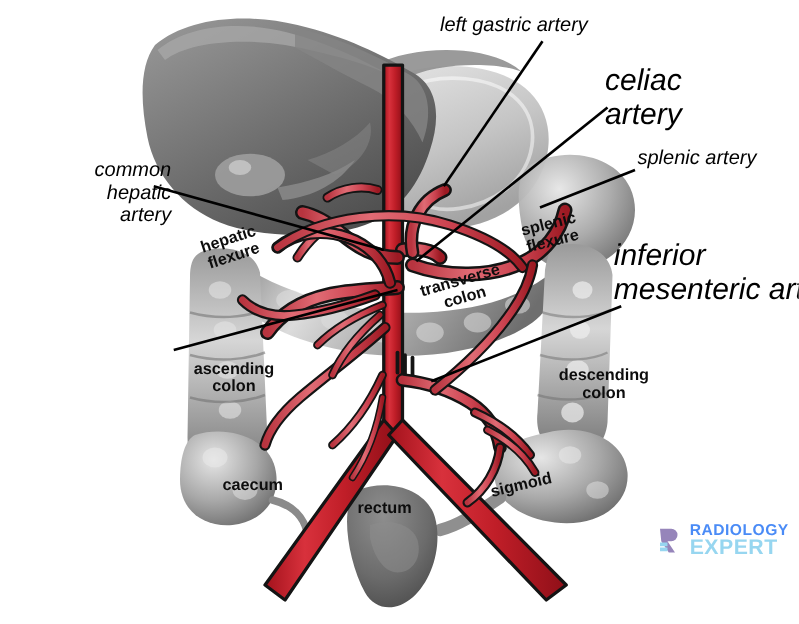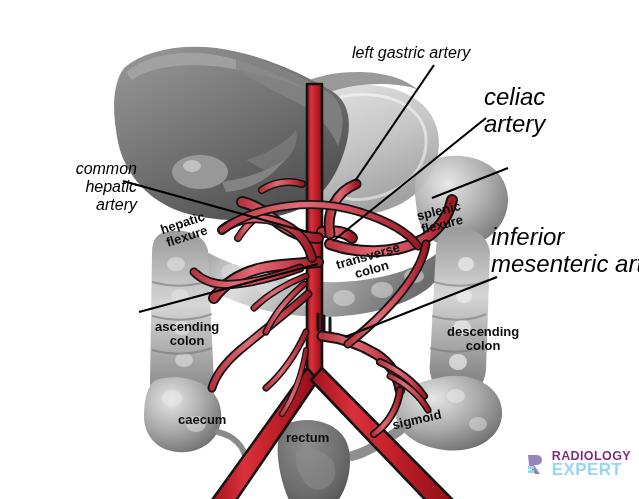--- a/index.html
+++ b/index.html
@@ -1,36 +1,36 @@
 <!DOCTYPE html>
 <html><head>
 <meta charset="utf-8">
 <style>
   html,body{margin:0;padding:0;background:#ffffff;}
   body{width:639px;height:499px;overflow:hidden;
        font-family:"Liberation Sans", sans-serif;}
-  #stage{position:relative;width:639px;height:454px;background:#fff;margin-top:32px;}
+  #stage{position:relative;width:639px;height:454px;background:#fff;}
   #art{position:absolute;inset:0;}
 
   .lead-label{position:absolute;font-style:italic;color:#000;
               line-height:1.12;white-space:pre;}
   .lead-label.big{font-size:24px;}
   .lead-label.mid{font-size:16px;}
   .lead-label.c{text-align:center;}
   .lead-label.r{text-align:right;}
 
   .organ-label{position:absolute;font-weight:bold;color:#0d0d0d;
                font-size:13px;line-height:1.06;white-space:pre;
                text-align:center;}
 
   #logo{position:absolute;right:8px;bottom:8px;
         display:flex;align-items:center;gap:5px;opacity:.92;}
   #logo .mark{width:20px;height:22px;}
   #logo .words{display:flex;flex-direction:column;line-height:.92;}
-  #logo .w1{font-size:12.5px;font-weight:bold;letter-spacing:.4px;color:#701a75;}
+  #logo .w1{font-size:12.5px;font-weight:bold;letter-spacing:.4px;color:#3b82f6;}
   #logo .w2{font-size:17px;font-weight:bold;letter-spacing:.4px;color:#8fd3ef;}
 </style>
 </head>
 <body>
 
 <div id="stage">
 
   <svg id="art" viewBox="0 0 639 499" width="639" height="499" xmlns="http://www.w3.org/2000/svg">
     <defs>
       <linearGradient id="gLiver" x1="0" y1="0" x2="0.7" y2="1">
@@ -278,20 +278,21 @@
       <line x1="497" y1="245" x2="345" y2="305"></line>
       <line x1="139" y1="280" x2="318" y2="232"></line>
     </g>
   </svg>
 
   <div class="lead-label mid" style="left:352px;top:12px;">left gastric artery</div>
 
   <div class="lead-label big c" style="left:484px;top:52px;">celiac
 artery</div>
 
+  <div class="lead-label mid" style="left:510px;top:118px;">splenic artery</div>
 
   <div class="lead-label mid r" style="left:37px;top:128px;width:100px;">common
 hepatic
 artery</div>
 
   <div class="lead-label big" style="left:491px;top:192px;">inferior
 mesenteric artery</div>
 
 
   <div class="organ-label" style="left:162px;top:184px;transform:rotate(-18deg);">hepatic

